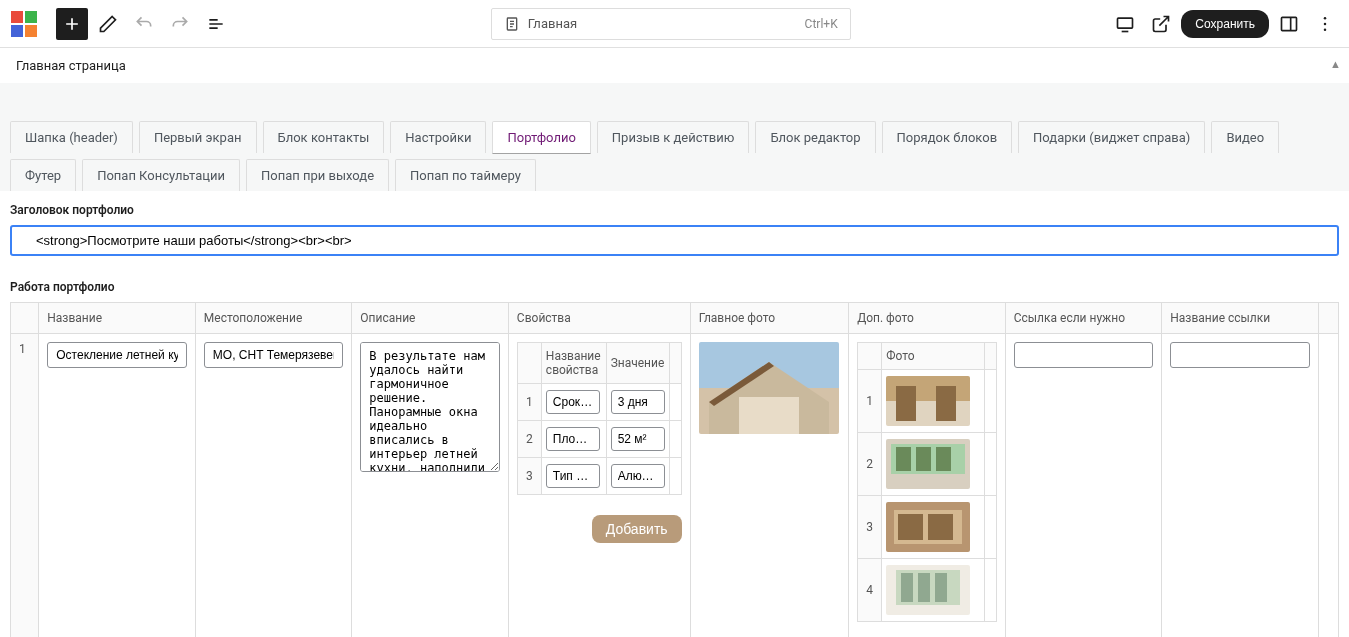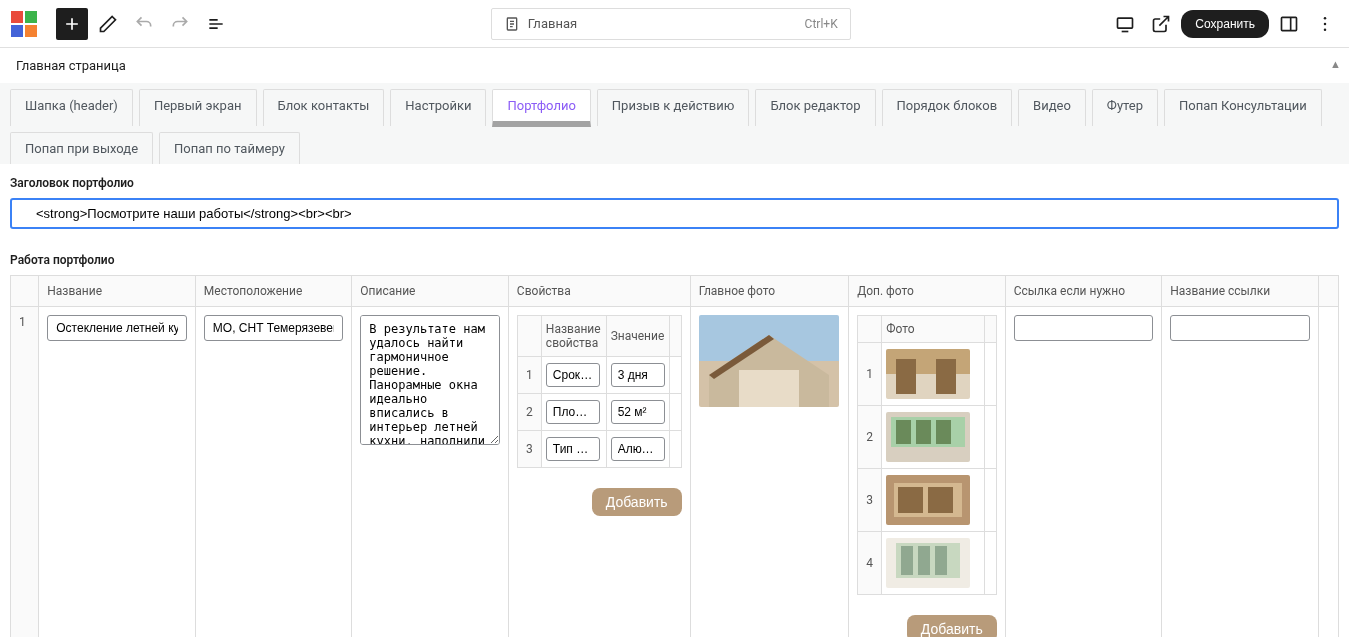--- a/index.html
+++ b/index.html
@@ -16,23 +16,23 @@
 .page-selector { display: flex; align-items: center; border: 1px solid #ddd; border-radius: 2px; height: 32px; padding: 0 12px; min-width: 360px; justify-content: space-between; color: #555; }
 .page-selector .left { display: flex; align-items: center; gap: 8px; }
 .page-selector .shortcut { color: #888; font-size: 12px; }
 .topbar-right { display: flex; align-items: center; gap: 4px; }
 .save-btn { background: #1e1e1e; color: #fff; border: none; padding: 7px 14px; border-radius: 12px; cursor: pointer; font-size: 12px; }
 
 .breadcrumb-bar { padding: 10px 16px; font-size: 13px; color: #1e1e1e; position: relative; }
 .breadcrumb-bar .expand-icon { position: absolute; right: 8px; top: 10px; color: #888; font-size: 11px; }
 
 .tabs-wrap { padding: 6px 10px 0 10px; background: #f6f7f7; }
-.tabs { display: flex; flex-wrap: wrap; gap: 6px; }
+.tabs { display: flex; flex-wrap: wrap; gap: 6px; margin-top: 32px; }
 .tab { padding: 8px 14px; background: #f6f7f7; border: 1px solid #ddd; border-bottom: none; border-radius: 2px 2px 0 0; color: #50575e; cursor: pointer; font-size: 13px; }
-.tab.active { background: #fff; color: #8b5cf6; border-bottom: 6px solid #a3a3a3; margin-bottom: -1px; }
+.tab.active { background: #fff; color: #701a75; border-bottom: 1px solid #a3a3a3; margin-bottom: -1px; }
 
 .section { padding: 12px 10px; }
 .section-label { font-size: 12px; font-weight: 600; color: #1e1e1e; margin-bottom: 8px; }
 .full-input { width: 100%; border: 2px solid #3b82f6; border-radius: 3px; padding: 6px 24px; font-size: 13px; }
 
 .outer-table { width: 100%; border-collapse: collapse; border: 1px solid #ddd; }
 .outer-table th, .outer-table td { border: 1px solid #ddd; padding: 8px; vertical-align: top; font-size: 12px; text-align: left; font-weight: normal; color: #555; }
 .outer-table th { background: #fafafa; }
 .row-num { width: 28px; text-align: center; background: #fafafa; vertical-align: middle; }
 
@@ -149,20 +149,21 @@
 <div class="tabs-wrap">
   <div class="tabs" id="tabs">
       <div class="tab">Шапка (header)</div>
       <div class="tab">Первый экран</div>
       <div class="tab">Блок контакты</div>
       <div class="tab">Настройки</div>
       <div class="tab active">Портфолио</div>
       <div class="tab">Призыв к действию</div>
       <div class="tab">Блок редактор</div>
       <div class="tab">Порядок блоков</div>
+      <div class="tab">Подарки (виджет справа)</div>
       <div class="tab">Видео</div>
       <div class="tab">Футер</div>
       <div class="tab">Попап Консультации</div>
       <div class="tab">Попап при выходе</div>
       <div class="tab">Попап по таймеру</div>
     </div>
 </div>
 
 <div class="section">
   <div class="section-label">Заголовок портфолио</div>

